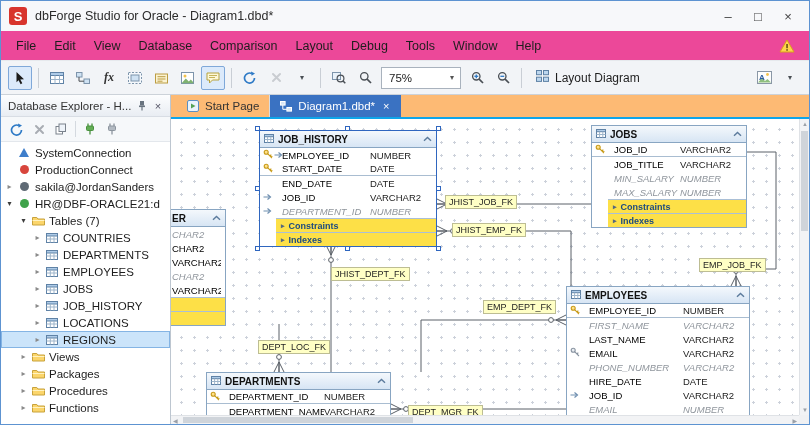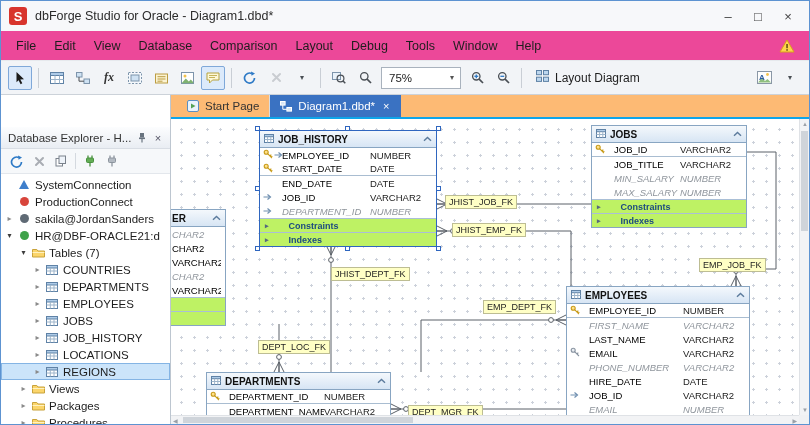--- a/index.html
+++ b/index.html
@@ -30,21 +30,21 @@
   .zoom-combo { width:80px; height:22px; border:1px solid #a9b2bd; background:#fff; display:flex; align-items:center; font-size:11.5px; color:#222; padding:0 2px 0 7px; margin:0 3px; }
   .zoom-combo .arrow { margin-left:auto; font-size:8px; color:#555; padding:0 4px; }
   .layout-btn { height:24px; display:flex; align-items:center; gap:6px; padding:0 9px; font-size:12px; color:#1e1e1e; border-radius:2px; }
   .tb-spacer { flex:1; }
 
   
   .main { flex:1; display:flex; min-height:0; }
 
   
   .explorer { width:170px; flex:0 0 170px; display:flex; flex-direction:column; border-right:1px solid #bdc6d0; background:#fff; }
-  .exp-header { height:22px; flex:0 0 22px; display:flex; align-items:center; background:linear-gradient(#fcfdfe,#e9edf3); border-bottom:1px solid #d8dde4; padding:0 4px 0 7px; font-size:11.5px; color:#333;margin-top:32px; }
+  .exp-header { height:22px; flex:0 0 22px; display:flex; align-items:center; background:linear-gradient(#fcfdfe,#e9edf3); border-bottom:1px solid #d8dde4; padding:0 4px 0 7px; font-size:11.5px; color:#333; }
   .exp-header .title { flex:1; white-space:nowrap; overflow:hidden; }
   .exp-header .hbtn { width:16px; height:16px; display:flex; align-items:center; justify-content:center; color:#556; font-size:11px; }
   .exp-toolbar { height:25px; flex:0 0 25px; display:flex; align-items:center; padding:0 5px; border-bottom:1px solid #e3e7ec; background:#f6f8fa; }
   .exp-tbtn { width:22px; height:20px; display:flex; align-items:center; justify-content:center; }
   .exp-sep { width:1px; height:16px; background:#d4d9df; margin:0 3px; display:inline-block; }
   .tree { flex:1; overflow:hidden; padding-top:2px; font-size:11.5px; color:#1d1d1d; background:#fff; }
   .tree-row { height:17px; display:flex; align-items:center; white-space:nowrap; }
   .tree-row.selected { background:#cbe4fa; box-shadow:inset 0 0 0 1px #84b4e4; }
   .tarrow { width:13px; flex:0 0 13px; text-align:center; font-size:8px; color:#8a8a8a; }
   .tarrow.exp { color:#3c3c3c; }
@@ -71,21 +71,21 @@
   .dtable.selected { border-color:#2f66bf; }
   .dheader { height:17px; display:flex; align-items:center; gap:4px; padding:0 4px; background:linear-gradient(#f4f8fc,#d7e5f4); border-bottom:1px solid #88a5c2; font-size:10px; font-weight:bold; color:#111; }
   .dtitle { white-space:nowrap; overflow:hidden; }
   .dheader .chev { margin-left:auto; display:flex; }
   .dcol { height:14px; display:flex; align-items:center; padding:0 4px 0 3px; overflow:hidden; }
   .dcol.pkend { border-bottom:1px solid #a9bdd1; }
   .dgut { width:19px; flex:0 0 19px; display:flex; gap:1px; align-items:center; }
   .dname { flex:1; overflow:hidden; white-space:nowrap; }
   .dtype { width:62px; flex:0 0 62px; overflow:hidden; white-space:nowrap; color:#222; }
   .dcol.nullable .dname, .dcol.nullable .dtype { font-style:italic; color:#8f959c; }
-  .dsec { height:14px; display:flex; align-items:center; gap:20px; padding:0 5px; background:#bef264; border-top:1px solid #aabfd6; color:#1c4a80; font-weight:bold; font-size:9px; }
+  .dsec { height:14px; display:flex; align-items:center; gap:4px; padding:0 5px; background:#fde047; border-top:1px solid #aabfd6; color:#1c4a80; font-weight:bold; font-size:9px;margin-left:16px; }
   .dsec .sarrow { font-size:7px; color:#55687e; }
   .handle { position:absolute; width:5px; height:5px; background:#fff; border:1px solid #2f66bf; z-index:4; }
 
   
   .vscroll { position:absolute; right:0; top:0; bottom:9px; width:10px; background:#f2f3f5; border-left:1px solid #dfe2e6; z-index:6; }
   .hscroll { position:absolute; left:0; right:10px; bottom:0; height:9px; background:#f2f3f5; border-top:1px solid #dfe2e6; z-index:6; }
   .scorner { position:absolute; right:0; bottom:0; width:10px; height:9px; background:#f0f1f3; z-index:6; }
   .sarrowbtn { position:absolute; color:#9aa0a8; font-size:6px; line-height:1; }
   .vthumb { position:absolute; left:1px; right:1px; top:12px; height:100px; background:#cfd4da; }
   .hthumb { position:absolute; top:1px; bottom:1px; left:12px; width:230px; background:#cfd4da; }

